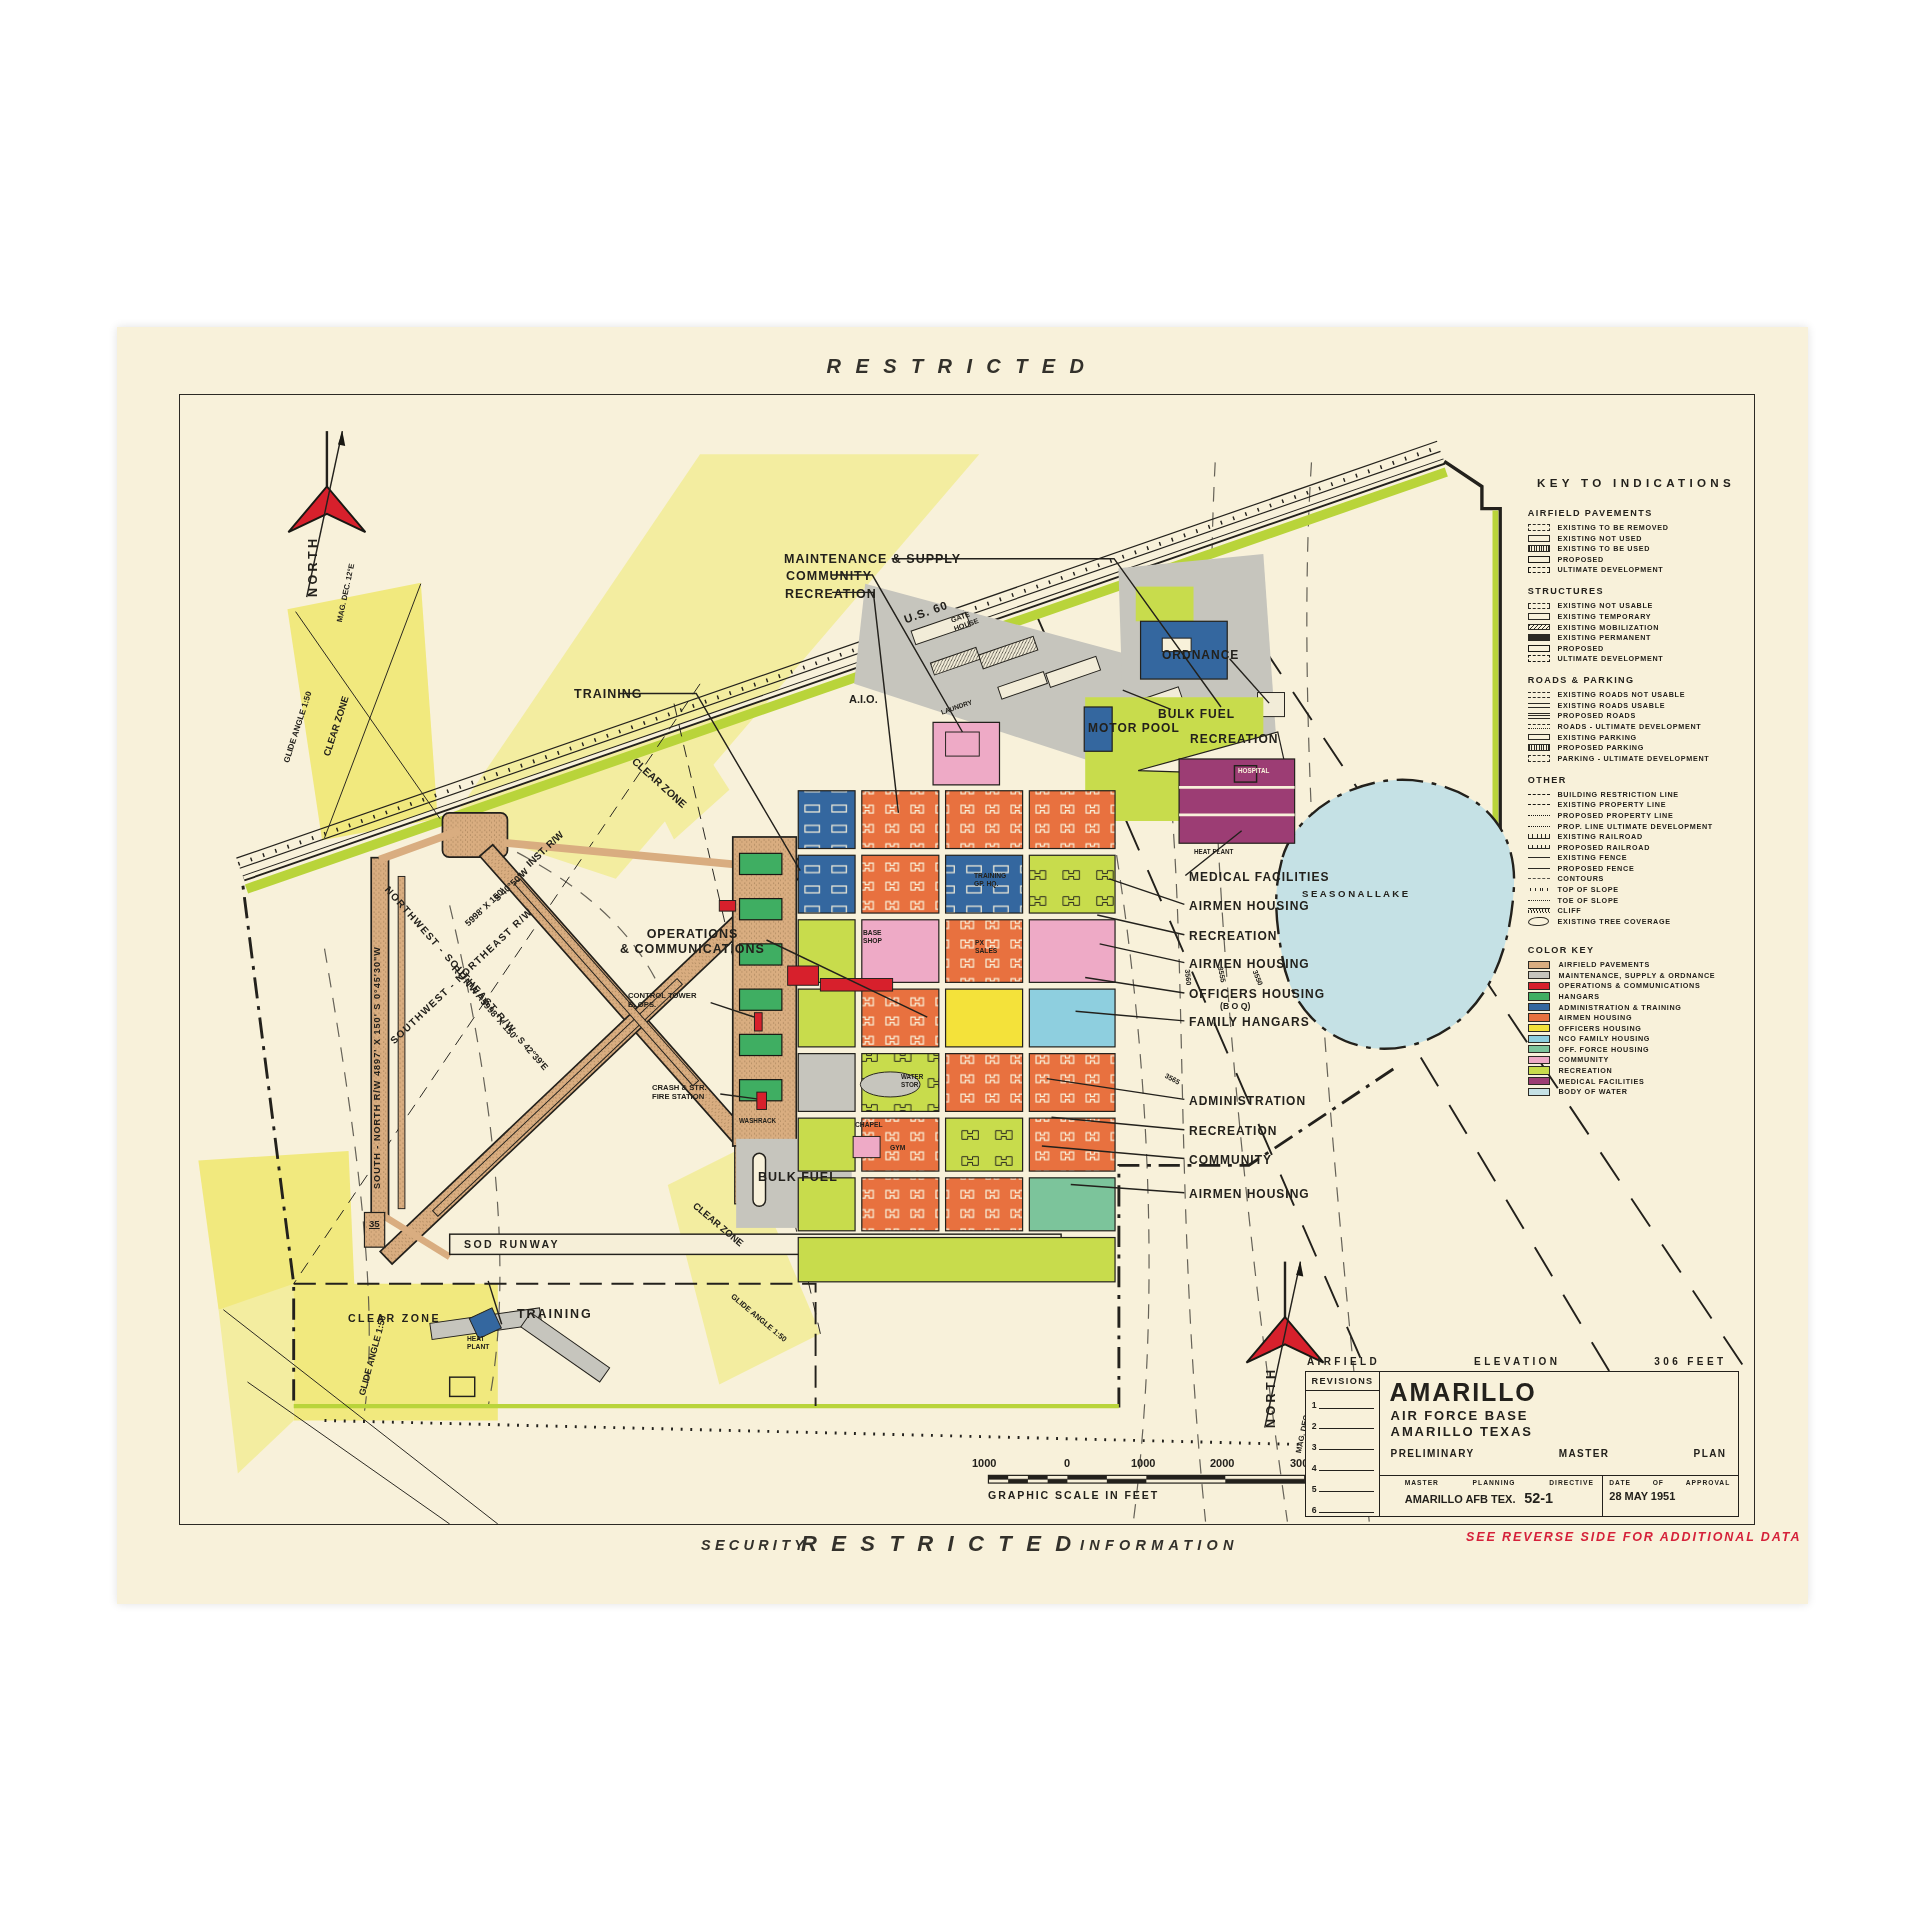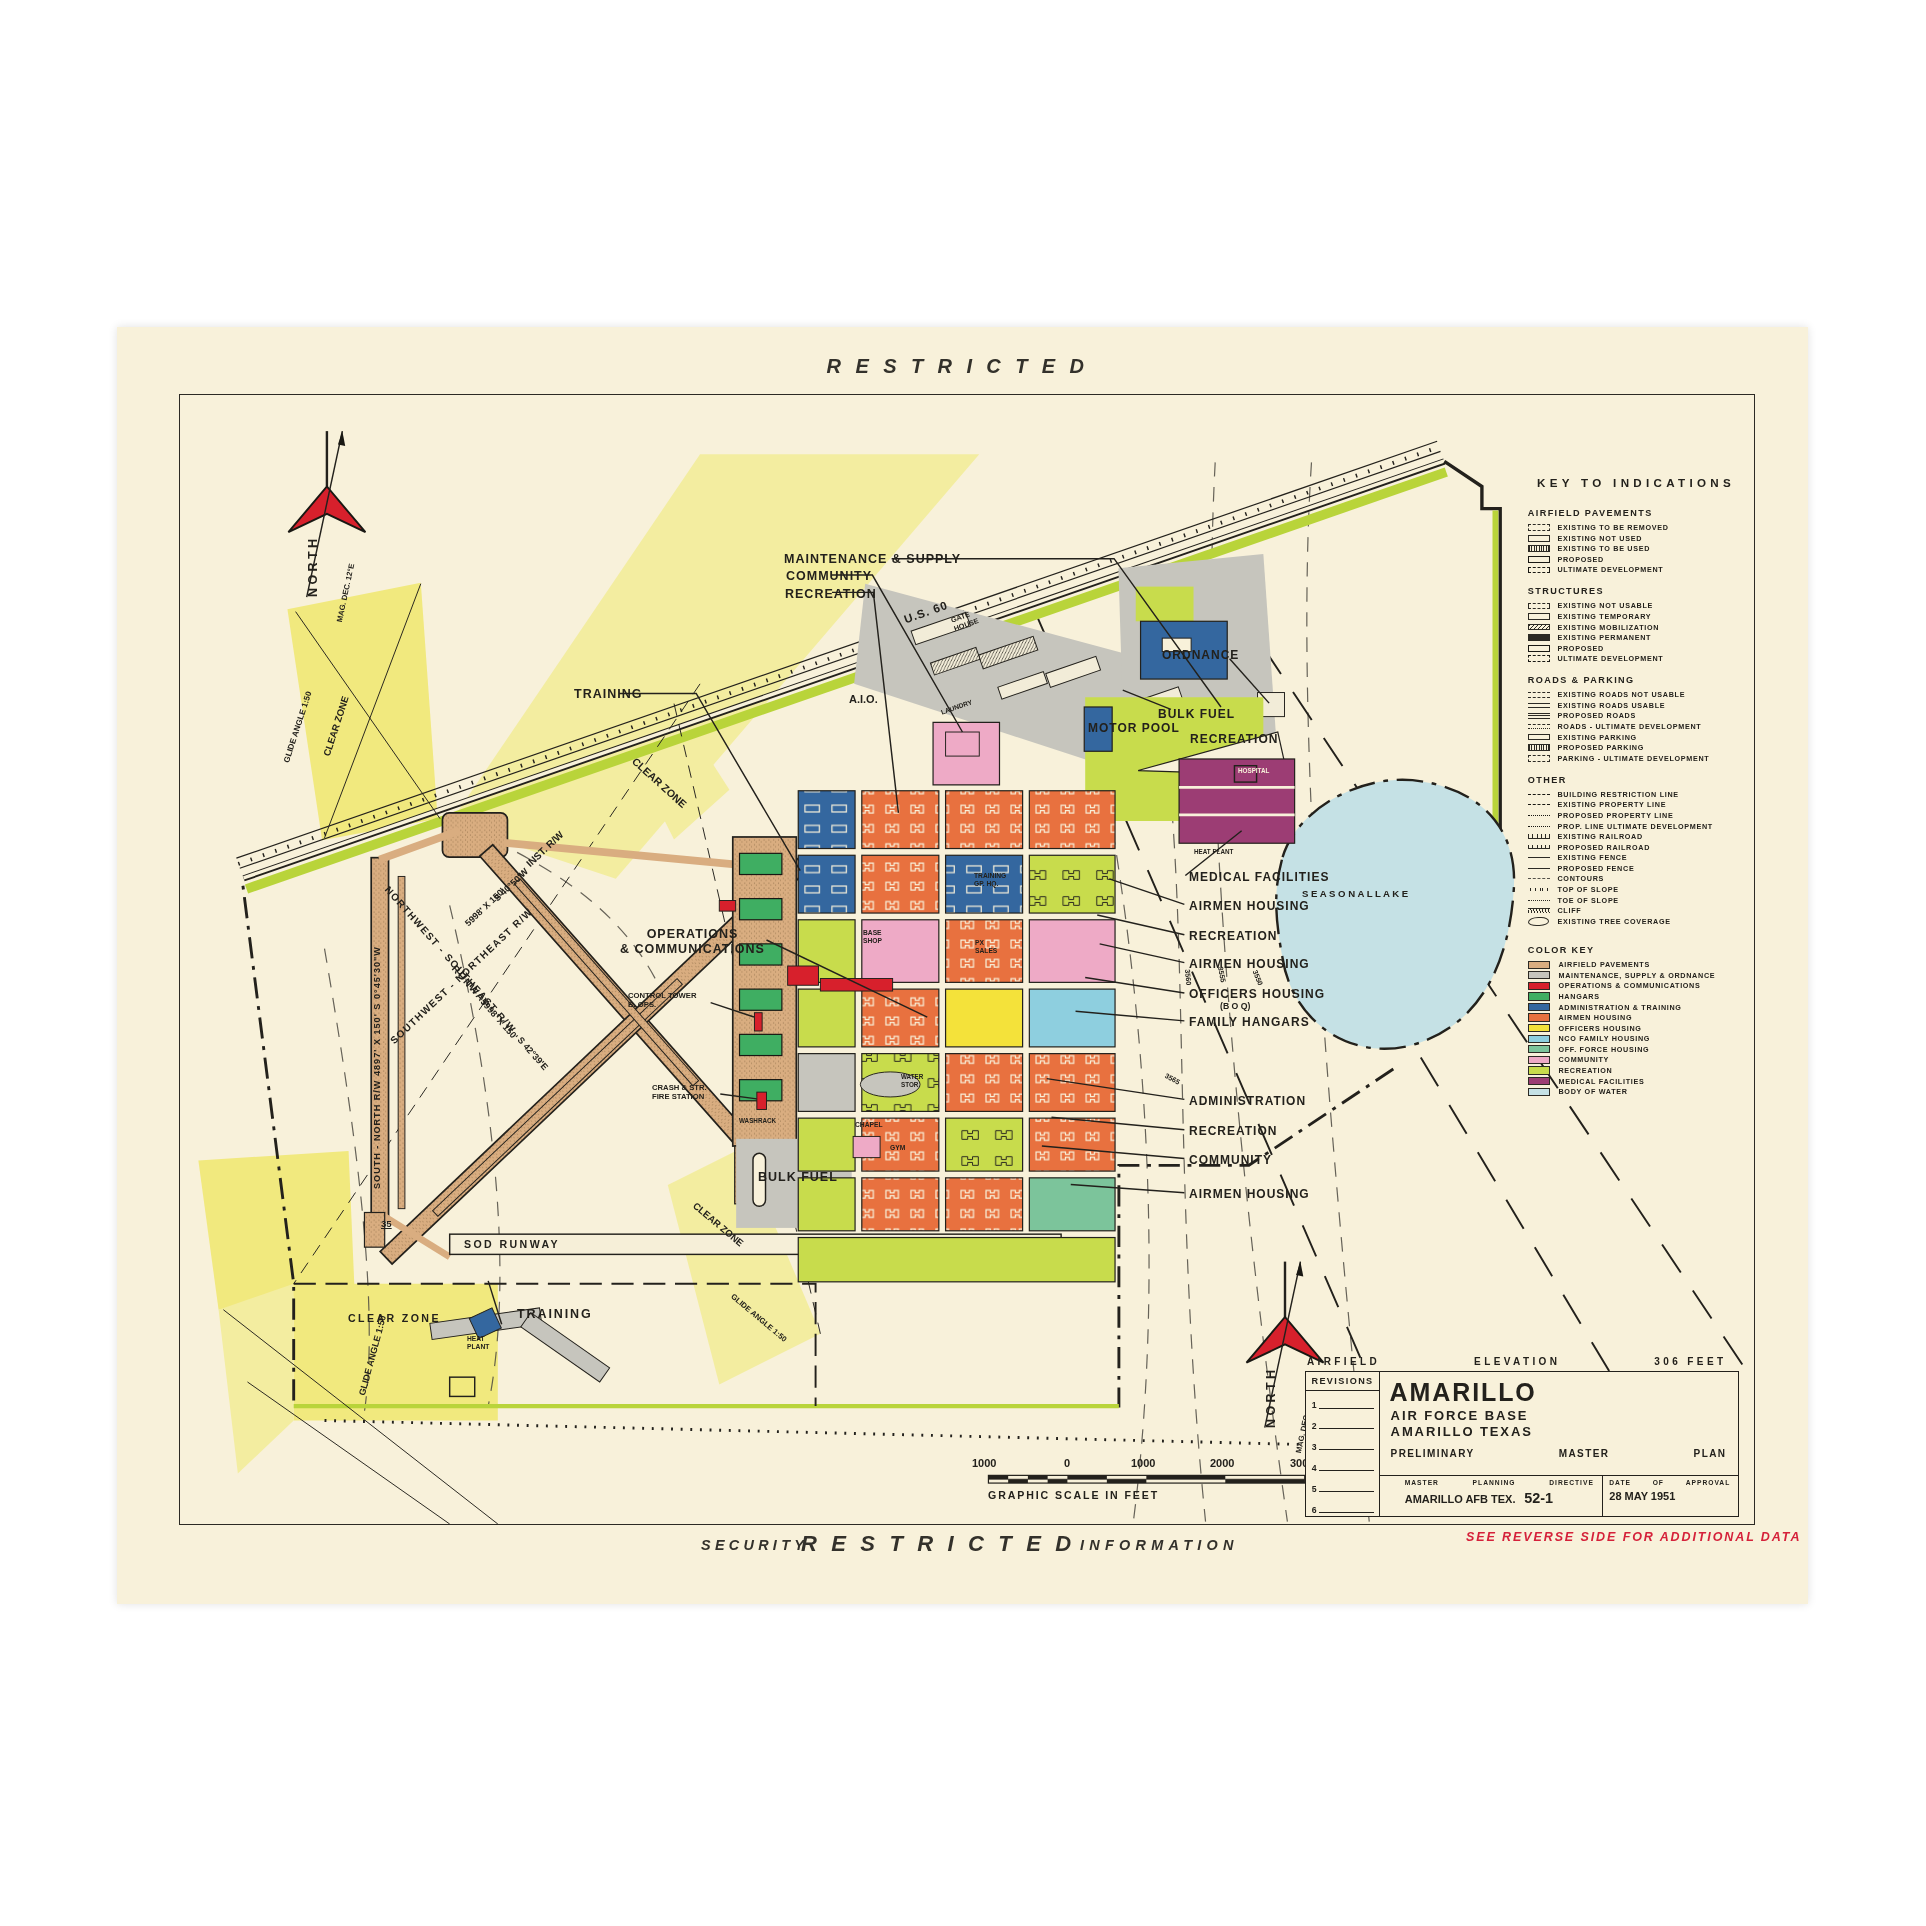--- a/index.html
+++ b/index.html
@@ -390,21 +390,21 @@
 
     <div class="mlabel" style="left:211px;top:489px;font-size:10px;letter-spacing:1.4px;transform:rotate(48.5deg);">NORTHWEST - SOUTHEAST  R/W</div>
     <div class="mlabel" style="left:278px;top:568px;font-size:10px;letter-spacing:1.4px;transform:rotate(48.5deg);">RUNWAY</div>
     <div class="mlabel" style="left:306px;top:602px;font-size:9.1px;transform:rotate(48.5deg);">5998'  X  150'</div>
     <div class="mlabel" style="left:343px;top:640px;font-size:9.1px;transform:rotate(48.5deg);">S 42°39'E</div>
     <div class="mlabel" style="left:208px;top:643px;font-size:10px;letter-spacing:1.4px;transform:rotate(-43.5deg);">SOUTHWEST - NORTHEAST  R/W</div>
     <div class="mlabel" style="left:283px;top:526px;font-size:9.1px;transform:rotate(-43.5deg);">5998'  X  150'</div>
     <div class="mlabel" style="left:312px;top:501px;font-size:9.1px;transform:rotate(-43.5deg);">S 40°50'W</div>
     <div class="mlabel" style="left:344px;top:466px;font-size:10px;transform:rotate(-43.5deg);">INST.  R/W</div>
     <div class="mlabel" style="left:192px;top:794px;font-size:9.1px;letter-spacing:1px;transform:rotate(-90deg);">SOUTH - NORTH  R/W    4897' X 150'    S 0°45'30"W</div>
-    <div class="mlabel" style="left:189px;top:823px;font-size:9.6px;text-decoration:underline;margin-left:12px;">35</div>
+    <div class="mlabel" style="left:189px;top:823px;font-size:9.6px;text-decoration:underline;">35</div>
 
     <div class="mlabel" style="left:448px;top:596px;font-size:7.7px;">CONTROL  TOWER
 B. OPS.</div>
     <div class="mlabel" style="left:472px;top:688px;font-size:7.7px;">CRASH &amp; STR.
 FIRE STATION</div>
     <div class="mlabel" style="left:794px;top:477px;font-size:6.7px;">TRAINING
 GP. HQ.</div>
     <div class="mlabel" style="left:683px;top:534px;font-size:6.7px;">BASE
 SHOP</div>
     <div class="mlabel" style="left:795px;top:544px;font-size:6.7px;">PX

